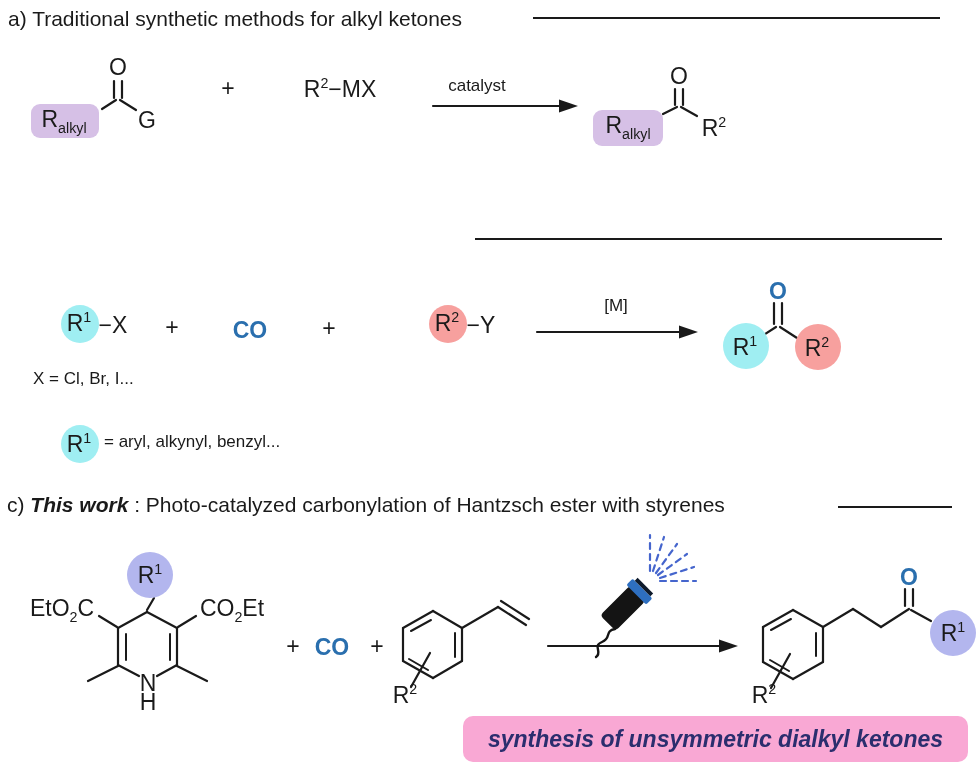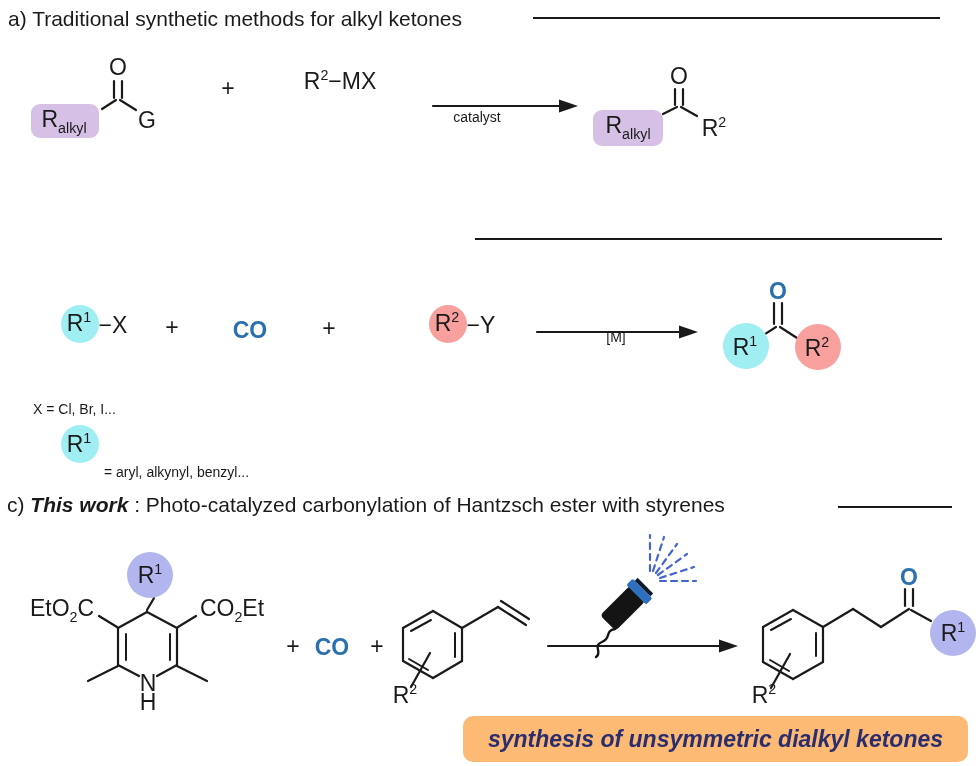--- a/index.html
+++ b/index.html
@@ -2,21 +2,21 @@
 <html><head>
 <meta charset="utf-8">
 <style>
   html,body{margin:0;padding:0;background:#fff;}
   .canvas{position:relative;width:980px;height:766px;background:#ffffff;
           font-family:"Liberation Sans",sans-serif;color:#1a1a1a;overflow:hidden;}
   .t{position:absolute;white-space:nowrap;line-height:1.1;}
   .c{transform:translate(-50%,-50%);}
   .hdr{font-size:21px;}
   .chem{font-size:23px;}
-  .note{font-size:14px;margin-top:32px;}
+  .note{font-size:17px;}
   .bb{font-weight:bold;}
   sup{font-size:62%;}
   sub{font-size:62%;}
   .rule{position:absolute;height:2px;background:#1a1a1a;}
   .emph{font-weight:bold;font-style:italic;}
   .banner{position:absolute;left:463px;top:716px;width:505px;height:46px;border-radius:10px;
           display:flex;align-items:center;justify-content:center;}
   .banner span{font-size:23px;font-weight:bold;font-style:italic;}
   svg.layer{position:absolute;left:0;top:0;}
 </style>
@@ -146,21 +146,21 @@
     </g>
   </svg>
 
   <div class="t hdr" style="left:8px;top:7px">a) Traditional synthetic methods for alkyl ketones</div>
   <div class="rule" style="left:533px;top:17px;width:407px"></div>
 
   <div class="t chem c" style="left:64px;top:122px">R<sub>alkyl</sub></div>
   <div class="t chem c" style="left:118px;top:68px">O</div>
   <div class="t chem c" style="left:147px;top:121px">G</div>
   <div class="t chem c" style="left:228px;top:89px">+</div>
-  <div class="t chem c" style="left:340px;top:81px">R<sup>2</sup>−MX</div>
+  <div class="t chem c" style="left:340px;top:89px">R<sup>2</sup>−MX</div>
   <div class="t note c" style="left:477px;top:86px">catalyst</div>
   <div class="t chem c" style="left:628px;top:128px">R<sub>alkyl</sub></div>
   <div class="t chem c" style="left:679px;top:77px">O</div>
   <div class="t chem c" style="left:714px;top:128px">R<sup>2</sup></div>
 
   <div class="rule" style="left:475px;top:238px;width:467px"></div>
 
   <div class="t chem c" style="left:79px;top:323px">R<sup>1</sup></div>
   <div class="t chem c" style="left:113px;top:326px">−X</div>
   <div class="t chem c" style="left:172px;top:328px">+</div>
@@ -187,17 +187,17 @@
   <div class="t chem c" style="left:148px;top:684px">N</div>
   <div class="t chem c" style="left:148px;top:703px">H</div>
   <div class="t chem c" style="left:293px;top:647px">+</div>
   <div class="t chem c bb" style="left: 332px; top: 648px; color: rgb(42, 111, 174);">CO</div>
   <div class="t chem c" style="left:377px;top:647px">+</div>
   <div class="t chem c" style="left:405px;top:695px">R<sup>2</sup></div>
   <div class="t chem c bb" style="left: 909px; top: 578px; color: rgb(42, 111, 174);">O</div>
   <div class="t chem c" style="left:953px;top:633px">R<sup>1</sup></div>
   <div class="t chem c" style="left:764px;top:695px">R<sup>2</sup></div>
 
-  <div class="banner" style="background-color: #fdba74;">
+  <div class="banner" style="background-color: #f9a8d4;">
     <span style="color: rgb(43, 46, 110);">synthesis of unsymmetric dialkyl ketones</span>
   </div>
 
 </div>
 
 </body></html>

